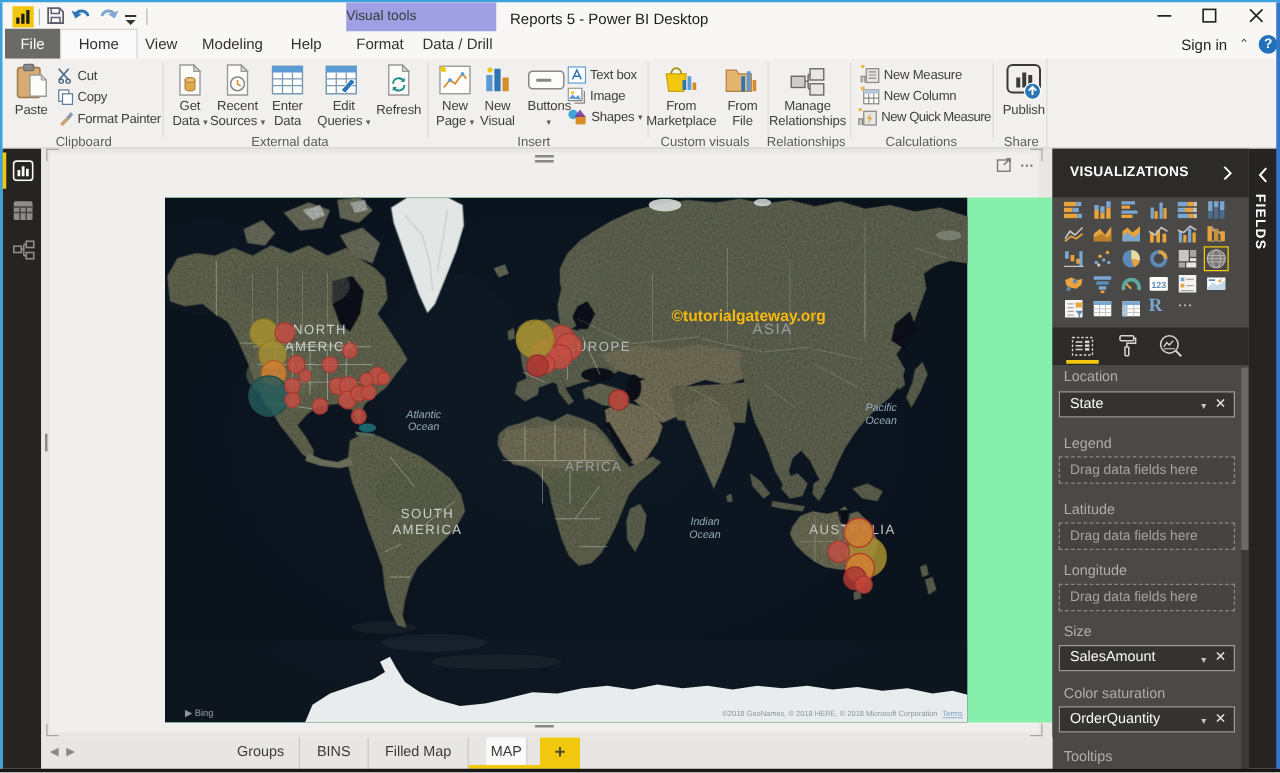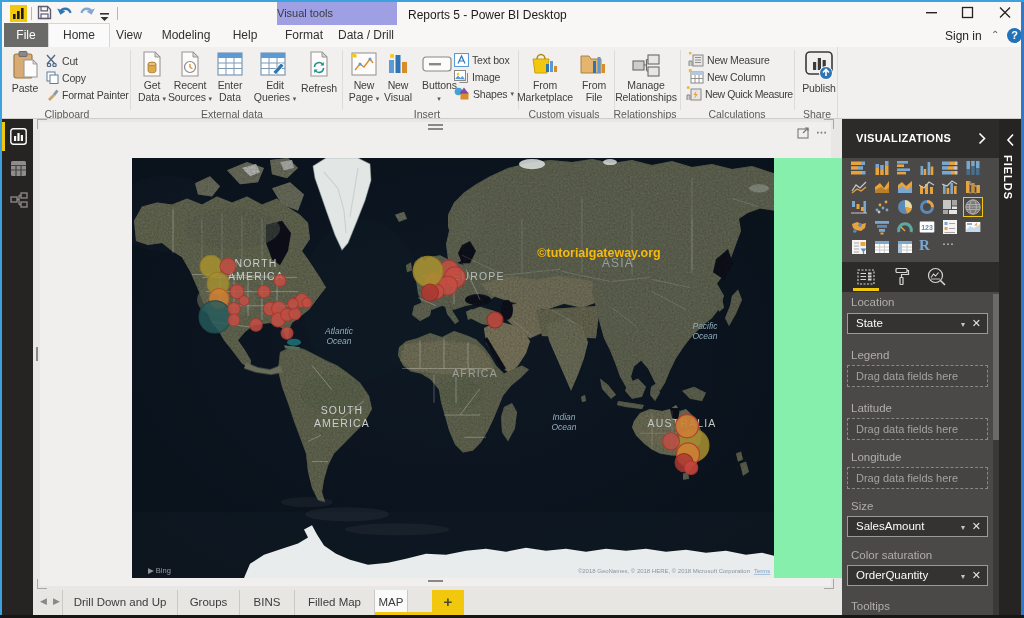--- a/index.html
+++ b/index.html
@@ -738,23 +738,22 @@
 <div class="abs" id="fieldsbar">
 <svg style="position:absolute;left:7px;top:14px;" width="9" height="14" viewBox="0 0 9 14" fill="none" stroke="#fff" stroke-width="1.6">
       <path d="M7 1.5 L2 7 L7 12.5"></path>
     </svg>
 <div class="vtext">FIELDS</div>
 </div>
 
 <div class="abs" id="pagetabs">
 <div class="abs parrow" style="left:7px;">◀</div>
 <div class="abs parrow" style="left:20px;">▶</div>
-<div class="abs ptab" style="left:29px;width:116px;border-left:1px solid #cbc9c6;">Drill Down and Up</div>
 <div class="abs ptab" style="left:145px;width:62px;">Groups</div>
 <div class="abs ptab" style="left:207px;width:55px;">BINS</div>
 <div class="abs ptab" style="left:262px;width:80px;">Filled Map</div>
-<div class="abs ptab" id="ptmap" style="left:342px;width:33px;">MAP</div>
+<div class="abs ptab" id="ptmap" style="left:356px;width:33px;">MAP</div>
 <div class="abs" id="ptmapy"></div>
 <div class="abs" id="ptplus">+</div>
 </div>
 <div class="abs" id="leftborder"></div>
 <div class="abs" id="rightborder"></div>
 <div class="abs" id="bottomstrip"></div>
 
 </body></html>

